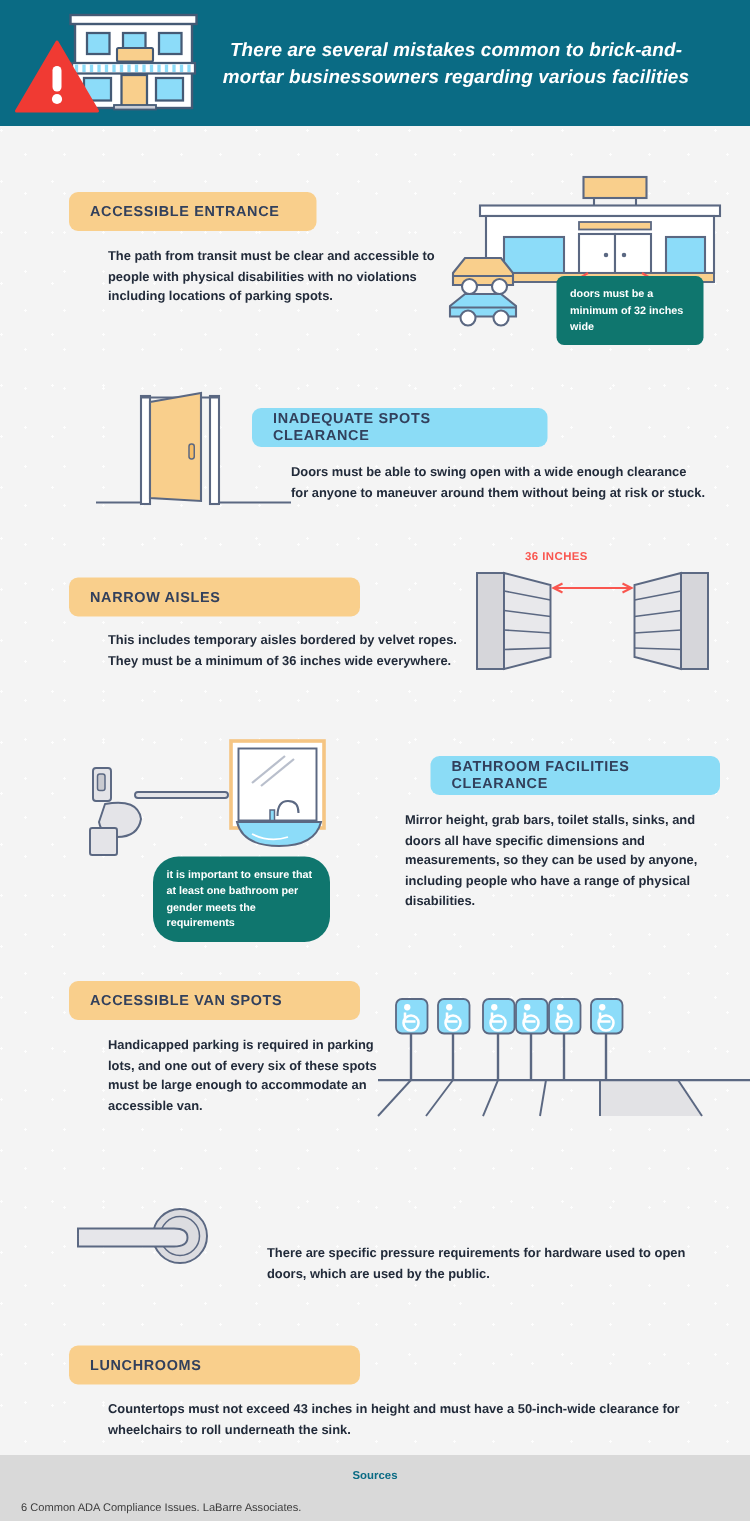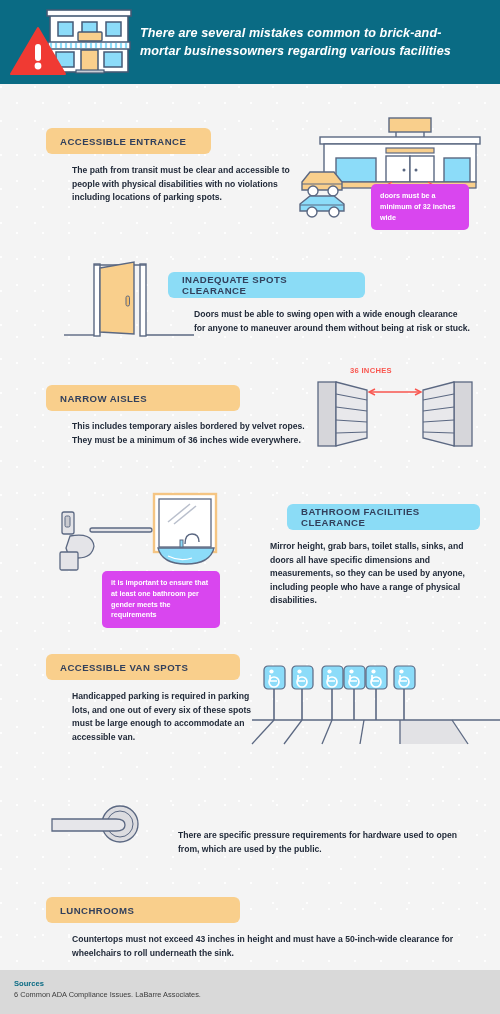--- a/index.html
+++ b/index.html
@@ -27,51 +27,51 @@
 
   
   .header {
     position: absolute; left: 0; top: 0; width: 500px; height: 84px;
     background: #0a6b84;
     display: flex; align-items: center;
   }
   .header-art { position: relative; width: 140px; height: 84px; flex: 0 0 140px; }
   .header-title {
     color: #ffffff; font-size: 12.6px; font-weight: bold; font-style: italic;
-    line-height: 1.45; letter-spacing: .1px; padding-right: 32px;
+    line-height: 1.45; letter-spacing: .1px; padding-right: 32px; text-align: center;
   }
 
   
   .pill {
     position: absolute; height: 26px; border-radius: 6px;
     display: flex; align-items: center; padding: 0 14px;
     font-size: 9.6px; font-weight: bold; letter-spacing: .45px;
     color: #32405c;
   }
   .pill.orange { background: #f9cf8c; }
   .pill.blue   { background: #8bdcf6; }
 
   .body-text {
     position: absolute;
     font-size: 8.6px; line-height: 1.58; color: #222b3a; font-weight: bold;
   }
 
   
   .callout {
-    position: absolute; background: #d946ef; border-radius: 5px;
+    position: absolute; background: #0f766e; border-radius: 5px;
     color: #ffffff; font-size: 7.2px; font-weight: bold; line-height: 1.5;
     padding: 7px 9px;
   }
 
   
   .footer {
     position: absolute; left: 0; bottom: 0; width: 500px; height: 44px;
     background: #d9d9d9; padding: 9px 14px;
   }
-  .footer-h { color: #0a6b84; font-size: 7.6px; font-weight: bold; margin-bottom: 2px; }
+  .footer-h { color: #0a6b84; font-size: 7.6px; font-weight: bold; margin-bottom: 12px; text-align: center; }
   .footer-t { color: #3c3c3c; font-size: 7.4px; }
 
   svg { display: block; overflow: visible; }
   .illus { position: absolute; }
   .dim-label {
     position: absolute; color: #f9564f; font-size: 7.6px; font-weight: bold;
     letter-spacing: .3px;
   }
 </style>
 </head>
@@ -259,21 +259,21 @@
         <line x1="130" y1="32" x2="152" y2="14"></line>
       </g>
 
       <path d="M141 52 q0 -10 7 -10 q7 0 7 8" fill="none" stroke="#5b6882" stroke-width="1.4"></path>
       <rect x="136" y="48" width="3" height="7" fill="#8cdcf9" stroke="#5b6882" stroke-width="1"></rect>
 
       <path d="M114 56 h56 q-4 16 -28 16 q-24 0 -28 -16 Z" fill="#8cdcf9" stroke="#5b6882" stroke-width="1.3"></path>
       <path d="M124 64 q12 6 24 2" fill="none" stroke="#ffffff" stroke-width="1.2"></path>
     </svg>
   </div>
-  <div class="callout" style="left:102px; top:571px; width:118px;">it is important to ensure that at least one bathroom per gender meets the requirements</div>
+  <div class="callout" style="left:102px; top:571px; width:118px;border-radius:17px;">it is important to ensure that at least one bathroom per gender meets the requirements</div>
 
   <div class="pill blue" style="left:243px; top:504px; width:193px;margin-left:44px;">
     <span>BATHROOM FACILITIES CLEARANCE</span>
   </div>
   <div class="body-text" style="left:270px; top:540px; width:200px;">Mirror height, grab bars, toilet stalls, sinks, and doors all have specific dimensions and measurements, so they can be used by anyone, including people who have a range of physical disabilities.</div>
 
   <div class="pill orange" style="left:46px; top:654px; width:194px;">
     <span>ACCESSIBLE VAN SPOTS</span>
   </div>
   <div class="body-text" style="left:72px; top:690px; width:190px;">Handicapped parking is required in parking lots, and one out of every six of these spots must be large enough to accommodate an accessible van.</div>
@@ -344,21 +344,21 @@
     </svg>
   </div>
 
   <div class="illus" style="left:48px; top:798px;">
     <svg width="100" height="56" viewBox="0 0 100 56">
       <circle cx="72" cy="26" r="18" fill="#dcdce0" stroke="#5b6882" stroke-width="1.3"></circle>
       <circle cx="72" cy="26" r="13" fill="#dcdce0" stroke="#5b6882" stroke-width="1"></circle>
       <path d="M4 21 L68 21 q9 0 9 6 q0 6 -9 6 L4 33 Z" fill="#e6e6ea" stroke="#5b6882" stroke-width="1.3"></path>
     </svg>
   </div>
-  <div class="body-text" style="left:178px; top:829px; width:280px;">There are specific pressure requirements for hardware used to open from, which are used by the public.</div>
+  <div class="body-text" style="left:178px; top:829px; width:280px;">There are specific pressure requirements for hardware used to open doors, which are used by the public.</div>
 
   <div class="pill orange" style="left:46px; top:897px; width:194px;">
     <span>LUNCHROOMS</span>
   </div>
   <div class="body-text" style="left:72px; top:933px; width:400px;">Countertops must not exceed 43 inches in height and must have a 50-inch-wide clearance for wheelchairs to roll underneath the sink.</div>
 
   <div class="footer">
     <div class="footer-h">Sources</div>
     <div class="footer-t">6 Common ADA Compliance Issues. LaBarre Associates.</div>
   </div>

